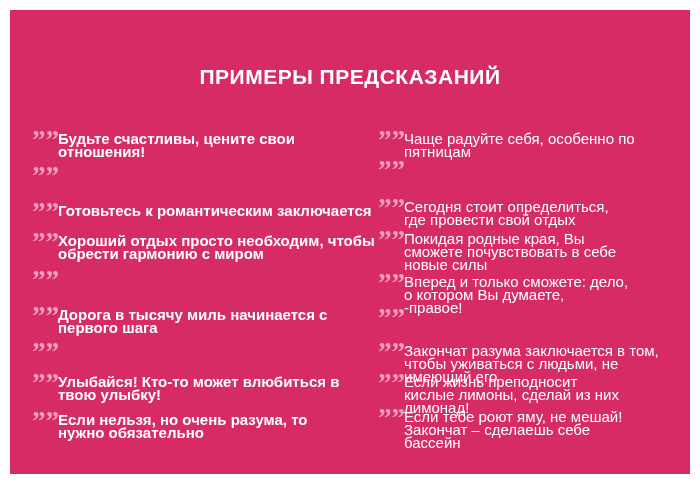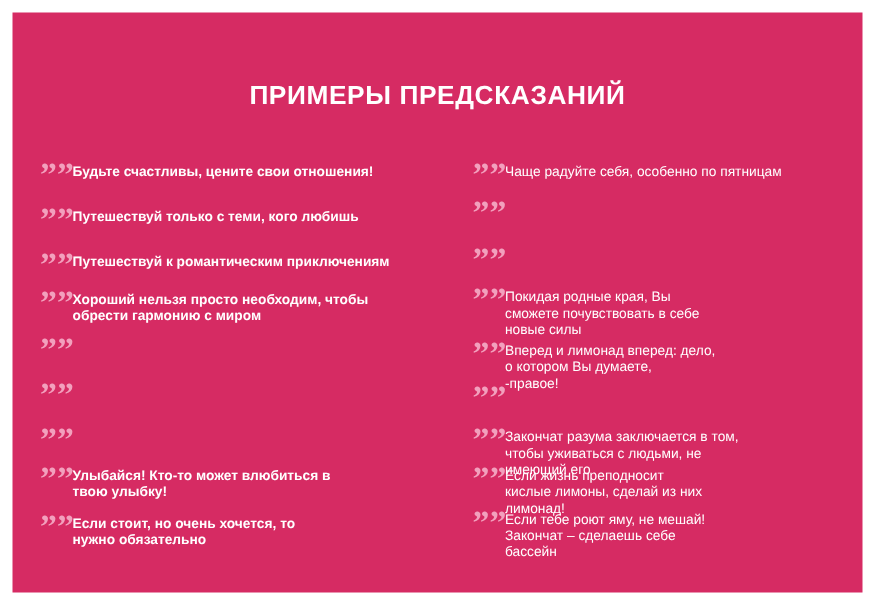--- a/index.html
+++ b/index.html
@@ -63,21 +63,21 @@
     font-family: "Liberation Serif", serif;
     font-size: 27px;
     font-weight: bold;
     line-height: 20px;
     margin-top: -2px;
     user-select: none;
   }
   .item-text {
     flex: 1 1 auto;
     color: #ffffff;
-    font-size: 11px;
+    font-size: 15px;
     font-weight: bold;
     line-height: 13px;
     white-space: pre-line;
   }
   .col-right .item-text {
     font-weight: normal;
   }
 </style>
 </head>
 <body>
@@ -89,85 +89,88 @@
   <div class="columns">
     <div class="col col-left">
 
       <div class="item" style="top:12px">
         <span class="quote-mark">””</span>
         <span class="item-text">Будьте счастливы, цените свои отношения!</span>
       </div>
 
       <div class="item" style="top:48px">
         <span class="quote-mark">””</span>
-        <span class="item-text">Путешествуй только с теми, кого любишь</span>
       </div>
 
       <div class="item" style="top:84px">
         <span class="quote-mark">””</span>
-        <span class="item-text">Путешествуй к романтическим приключениям</span>
+        <span class="item-text">Готовьтесь к романтическим заключается</span>
       </div>
 
       <div class="item" style="top:114px">
         <span class="quote-mark">””</span>
-        <span class="item-text">Хороший нельзя просто необходим, чтобы
+        <span class="item-text">Хороший отдых просто необходим, чтобы
 обрести гармонию с миром</span>
       </div>
 
       <div class="item" style="top:152px">
         <span class="quote-mark">””</span>
       </div>
 
       <div class="item" style="top:188px">
         <span class="quote-mark">””</span>
+        <span class="item-text">Дорога в тысячу миль начинается с
+первого шага</span>
       </div>
 
       <div class="item" style="top:224px">
         <span class="quote-mark">””</span>
       </div>
 
       <div class="item" style="top:255px">
         <span class="quote-mark">””</span>
         <span class="item-text">Улыбайся! Кто-то может влюбиться в
 твою улыбку!</span>
       </div>
 
       <div class="item" style="top:293px">
         <span class="quote-mark">””</span>
-        <span class="item-text">Если стоит, но очень хочется, то
+        <span class="item-text">Если нельзя, но очень разума, то
 нужно обязательно</span>
       </div>
 
     </div>
 
     <div class="col col-right">
 
       <div class="item" style="top:12px">
         <span class="quote-mark">””</span>
         <span class="item-text">Чаще радуйте себя, особенно по пятницам</span>
       </div>
 
       <div class="item" style="top:42px">
         <span class="quote-mark">””</span>
       </div>
 
       <div class="item" style="top:80px">
         <span class="quote-mark">””</span>
+        <span class="item-text">Сегодня стоит определиться,
+где провести свой отдых</span>
       </div>
 
       <div class="item" style="top:112px">
         <span class="quote-mark">””</span>
         <span class="item-text">Покидая родные края, Вы
 сможете почувствовать в себе
 новые силы</span>
       </div>
 
       <div class="item" style="top:155px">
         <span class="quote-mark">””</span>
-        <span class="item-text">Вперед и лимонад вперед: дело,
+        <span class="item-text">Вперед и только сможете: дело,
 о котором Вы думаете,
 -правое!</span>
       </div>
 
       <div class="item" style="top:190px">
         <span class="quote-mark">””</span>
       </div>
 
       <div class="item" style="top:224px">
         <span class="quote-mark">””</span>

